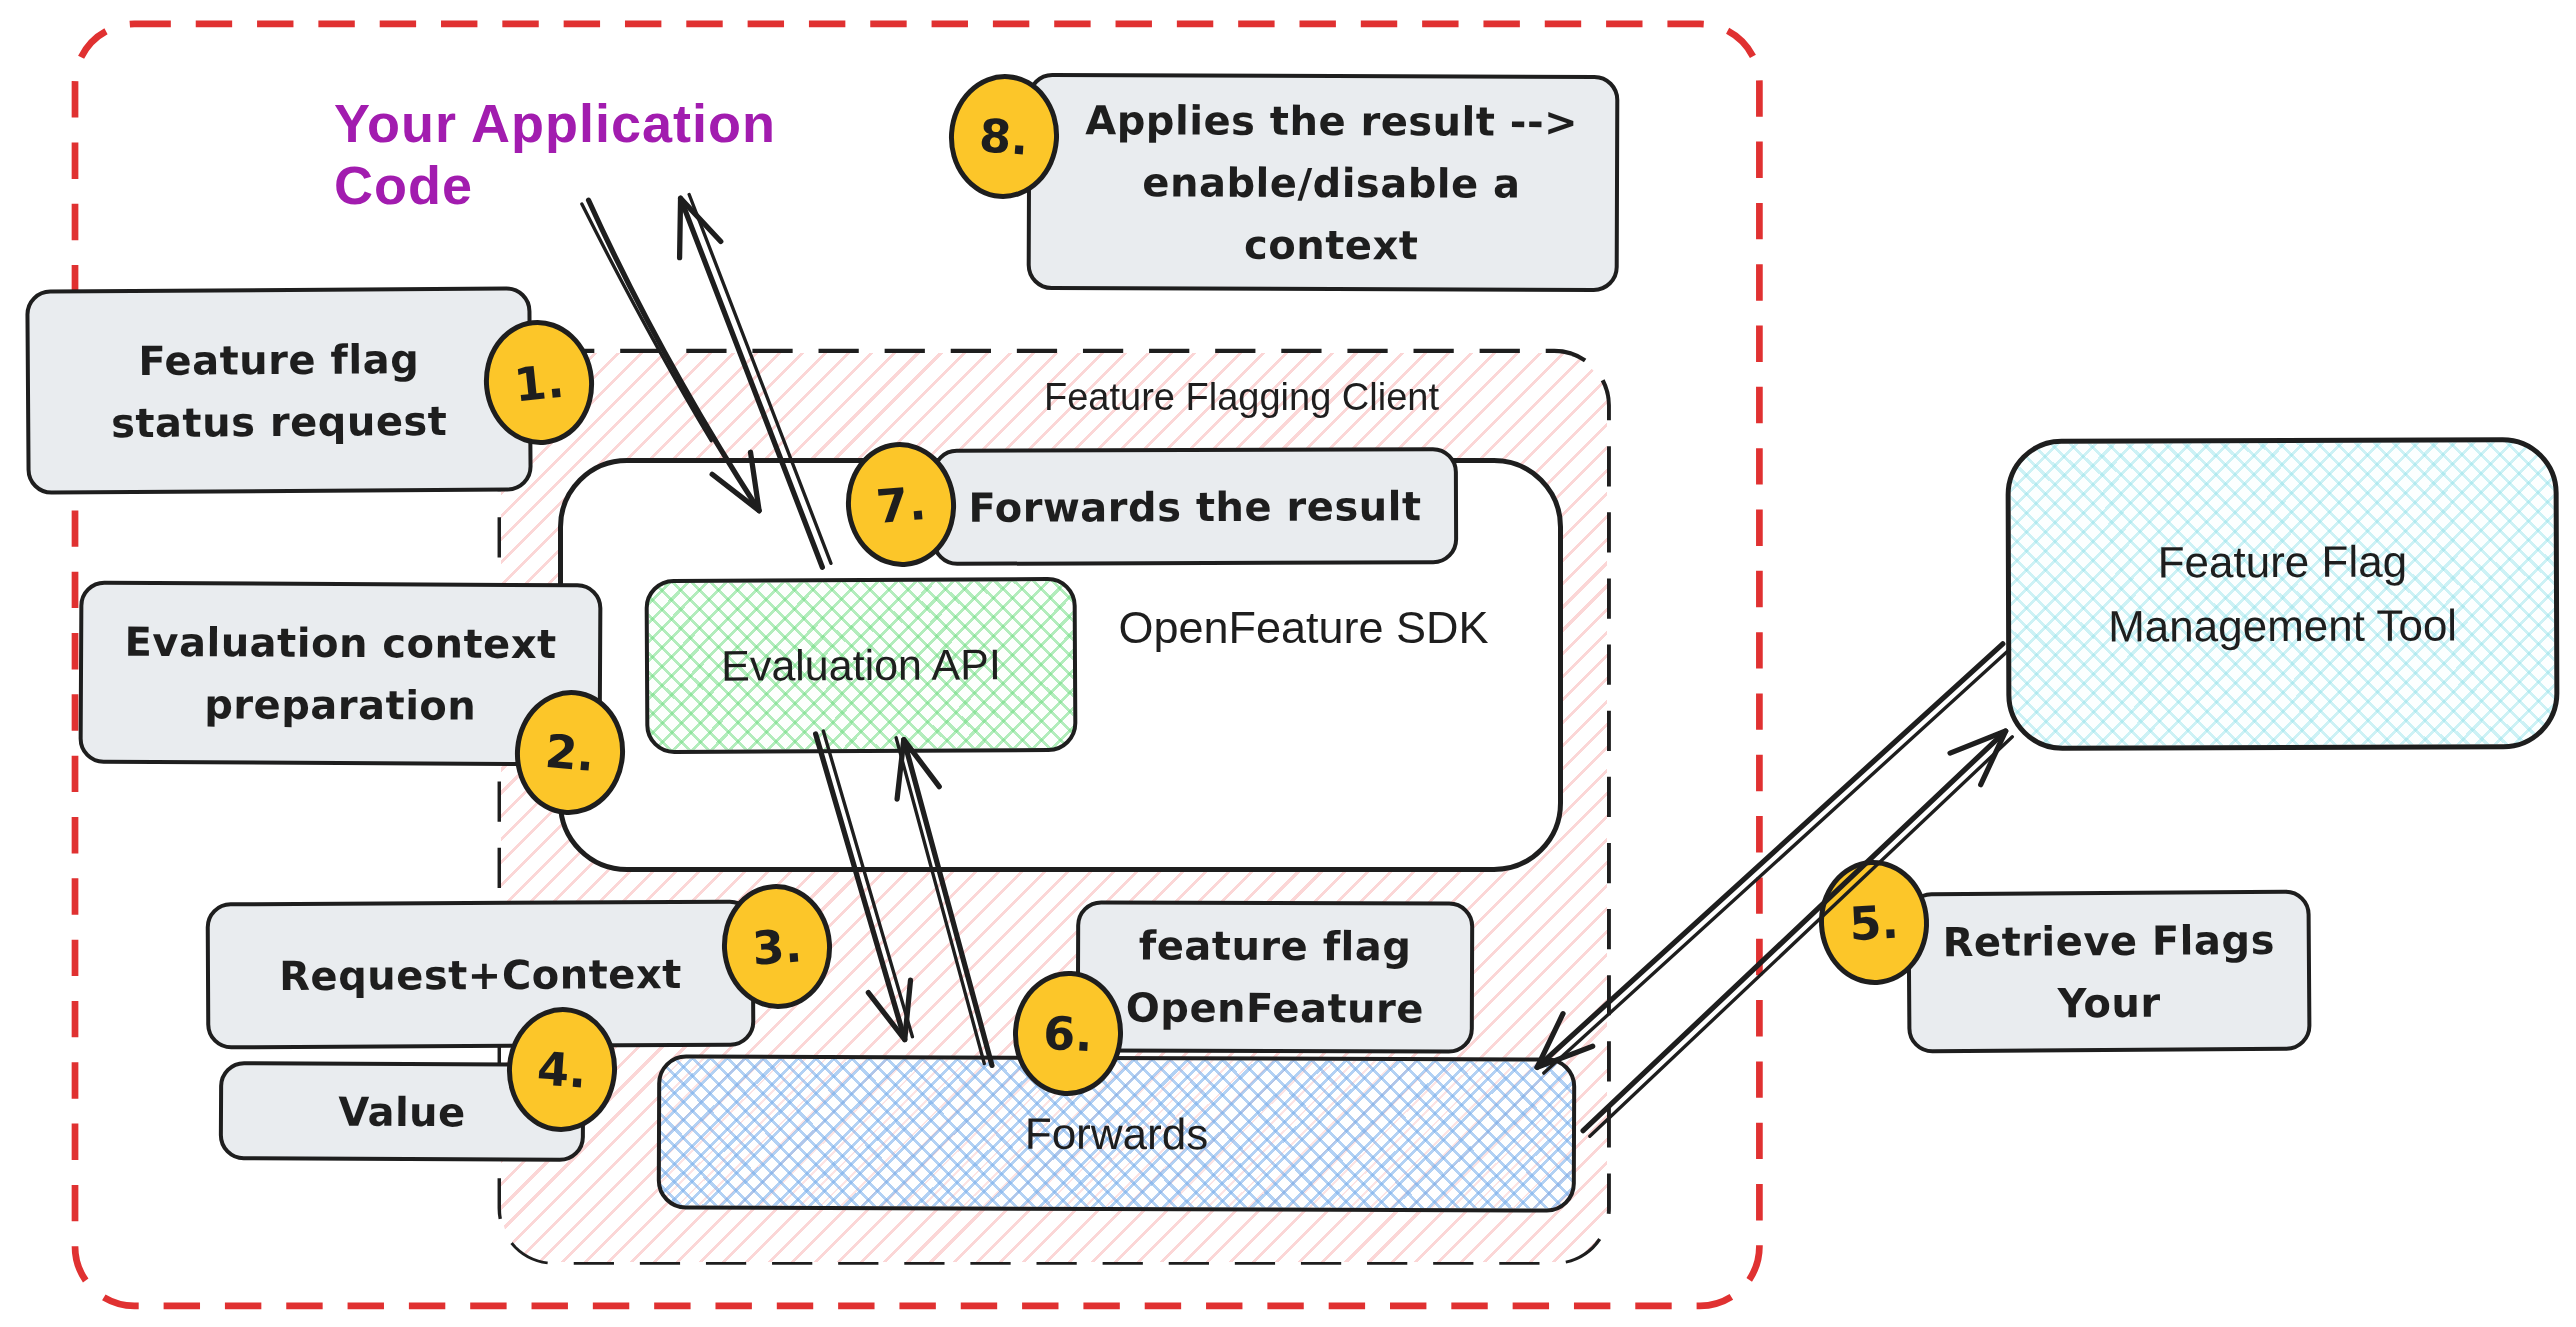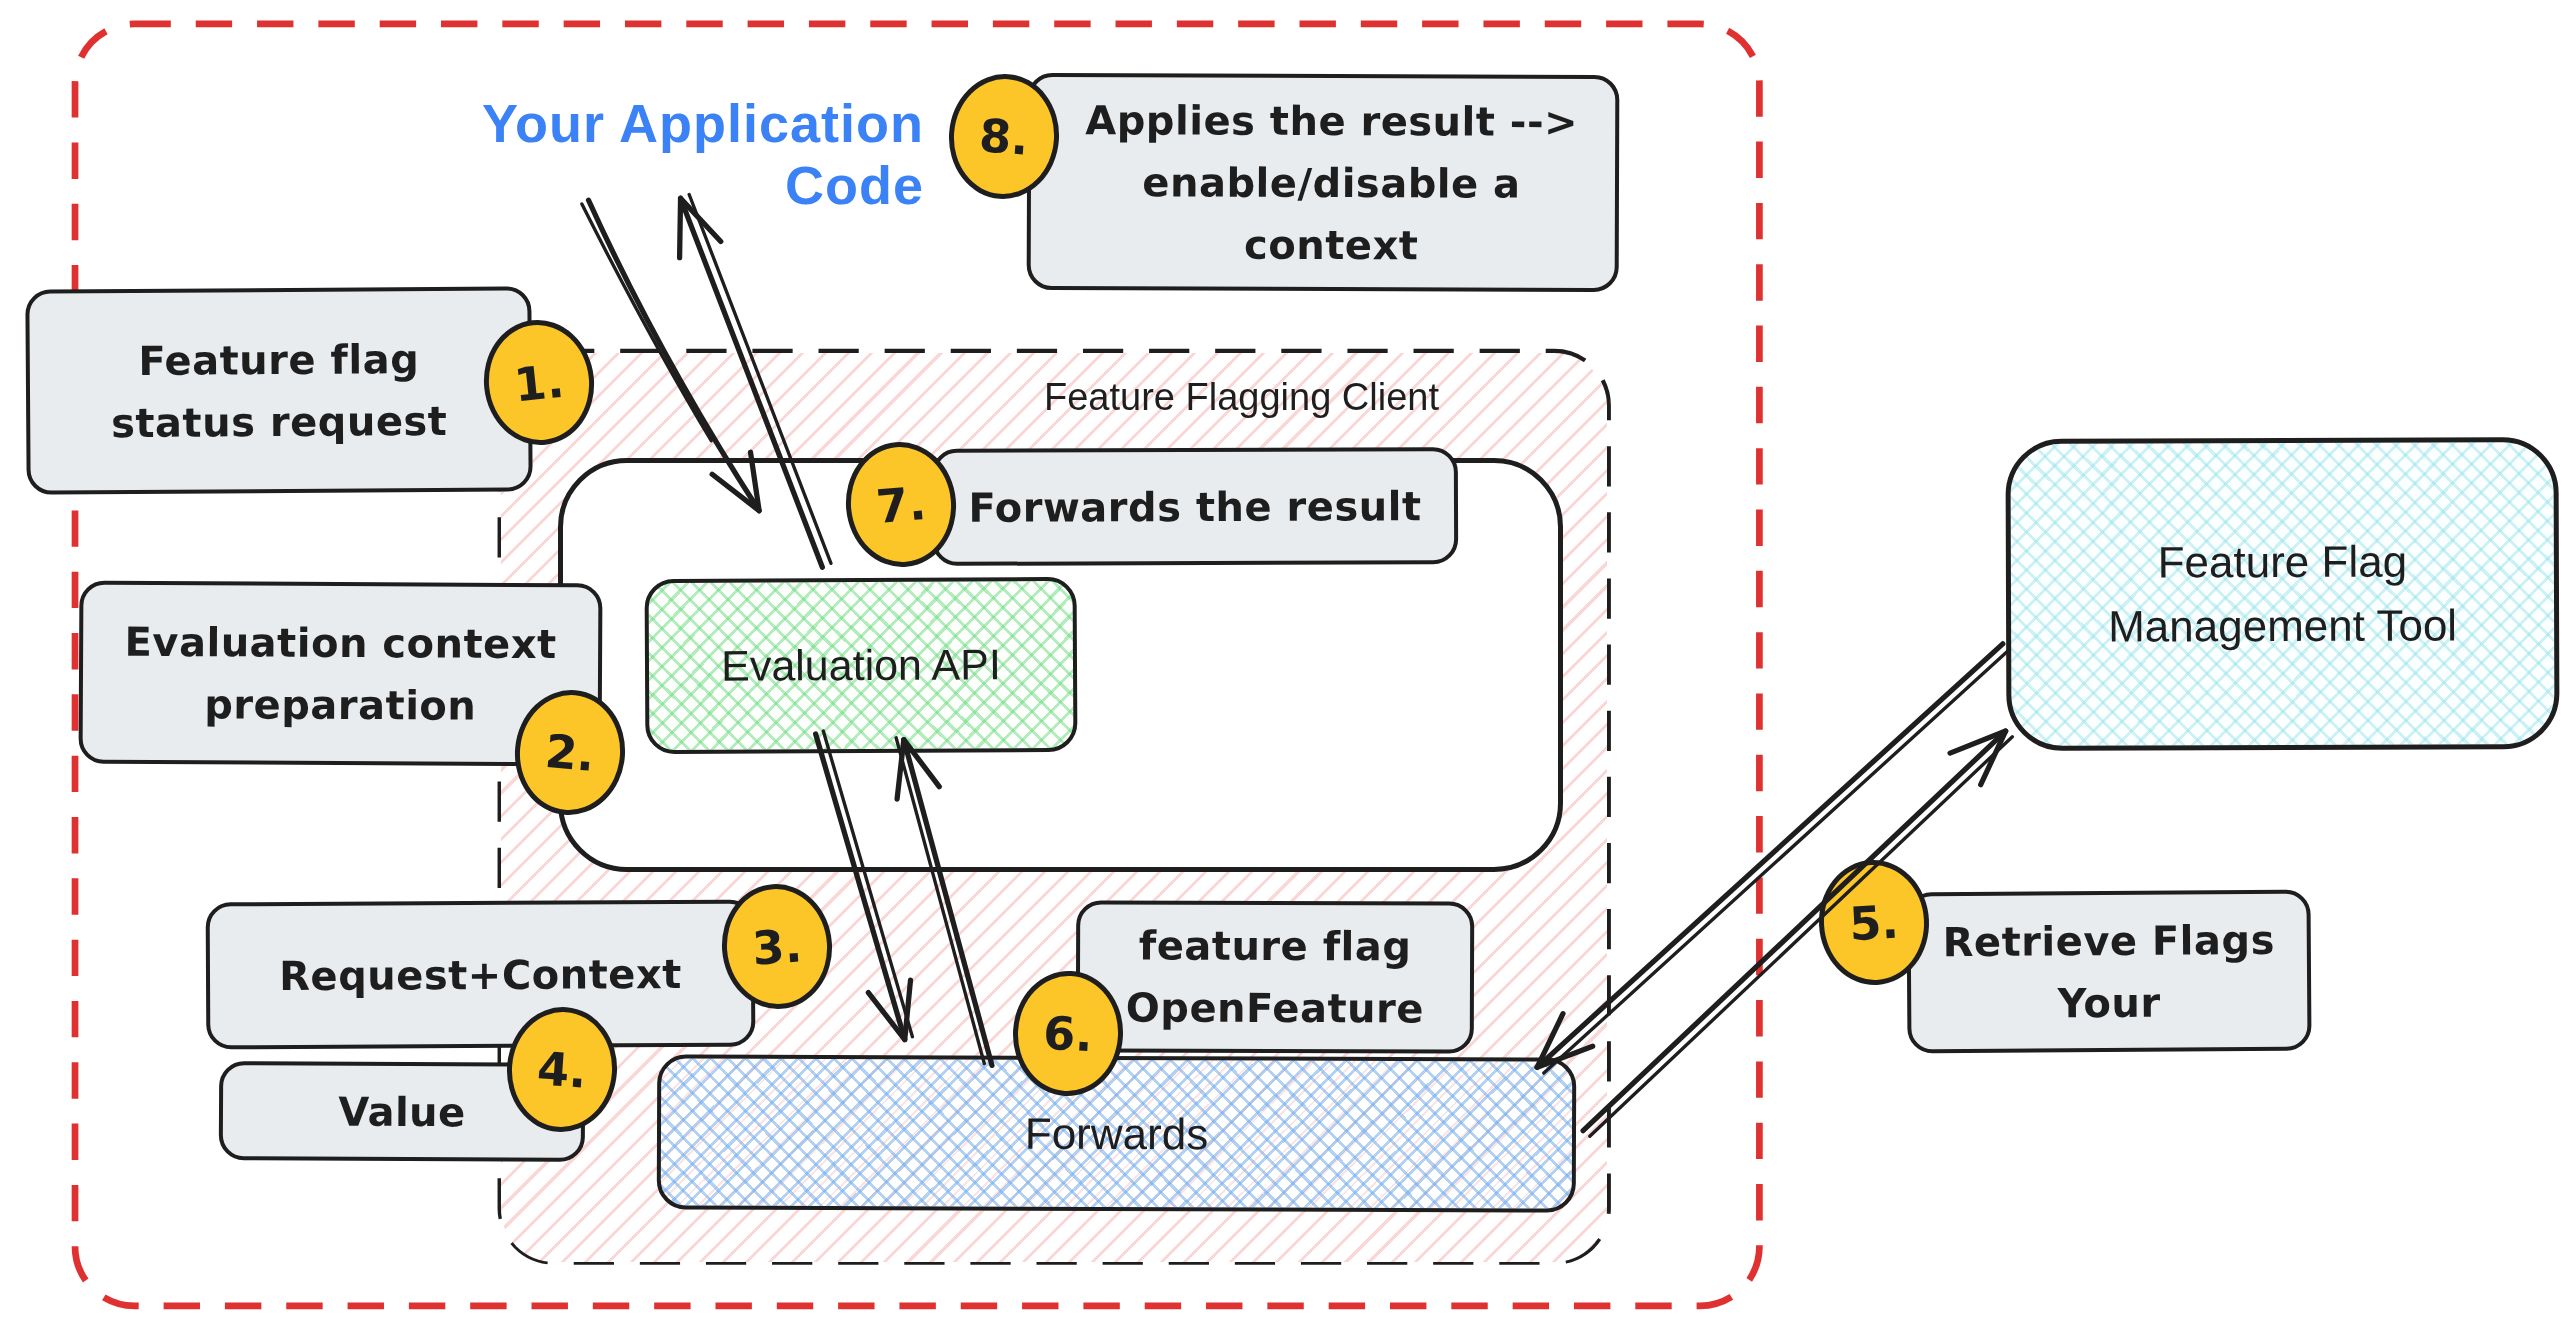--- a/index.html
+++ b/index.html
@@ -27,40 +27,41 @@
     background:repeating-linear-gradient(45deg, rgba(134,222,231,0.4) 0 2.9px, transparent 2.9px 13.4px),
                repeating-linear-gradient(-45deg, rgba(134,222,231,0.4) 0 2.9px, transparent 2.9px 13.4px), #fcffff;
     transform:rotate(-0.2deg);}
   .bubble{position:absolute;display:flex;flex-direction:column;align-items:center;justify-content:center;
     background:#e9ecef;border:4.8px solid #1e1e1e;border-radius:25px;z-index:4;text-align:center;
     font-family:"DejaVu Sans",sans-serif;font-weight:bold;font-size:40px;line-height:1.55;letter-spacing:0.5px;}
   .badge{position:absolute;display:flex;align-items:center;justify-content:center;background:#fcc629;
     border:5.8px solid #1e1e1e;border-radius:50%;z-index:5;width:100px;height:115px;
     font-family:"DejaVu Sans",sans-serif;font-weight:bold;font-size:46px;}
   .region-label{position:absolute;z-index:4;text-align:center;font-size:38px;}
-  .page-title{position:absolute;left:334px;top:92px;width:590px;z-index:4;text-align:right;
-    font-size:54px;font-weight:bold;color:#3b82f6;letter-spacing:1px;}
+  .page-title{position:absolute;left:334px;top:92px;width:590px;z-index:4;text-align:left;
+    font-size:54px;font-weight:bold;color:#a21caf;letter-spacing:1px;}
   .sdk-label{position:absolute;left:1081px;top:602px;width:445px;z-index:4;text-align:center;font-size:45px;}
 </style>
 </head>
 <body>
 
 <div class="canvas">
 
   <svg class="layer" width="2576" height="1327" viewBox="0 0 2688 1385" style="z-index:0;">
     <rect x="78" y="25" width="1758" height="1338" rx="62" ry="62" fill="none" stroke="#e03131" stroke-width="7" stroke-dasharray="38 26"></rect>
     <rect x="523" y="368" width="1154" height="948" rx="55" ry="55" fill="none" stroke="#1e1e1e" stroke-width="8" stroke-dasharray="42 27"></rect>
   </svg>
 
   <div class="hatch-client"></div>
 
   <div class="page-title">Your Application Code</div>
   <div class="region-label" style="left:954px;top:376px;width:575px;">Feature Flagging Client</div>
 
   <div class="sdk-box"></div>
+  <div class="sdk-label">OpenFeature SDK</div>
 
   <div class="node eval-api">
     <div>Evaluation API</div>
   </div>
   <div class="node provider">
     <div>Forwards</div>
   </div>
   <div class="node mgmt">
     <div>Feature Flag</div>
     <div>Management Tool</div>

